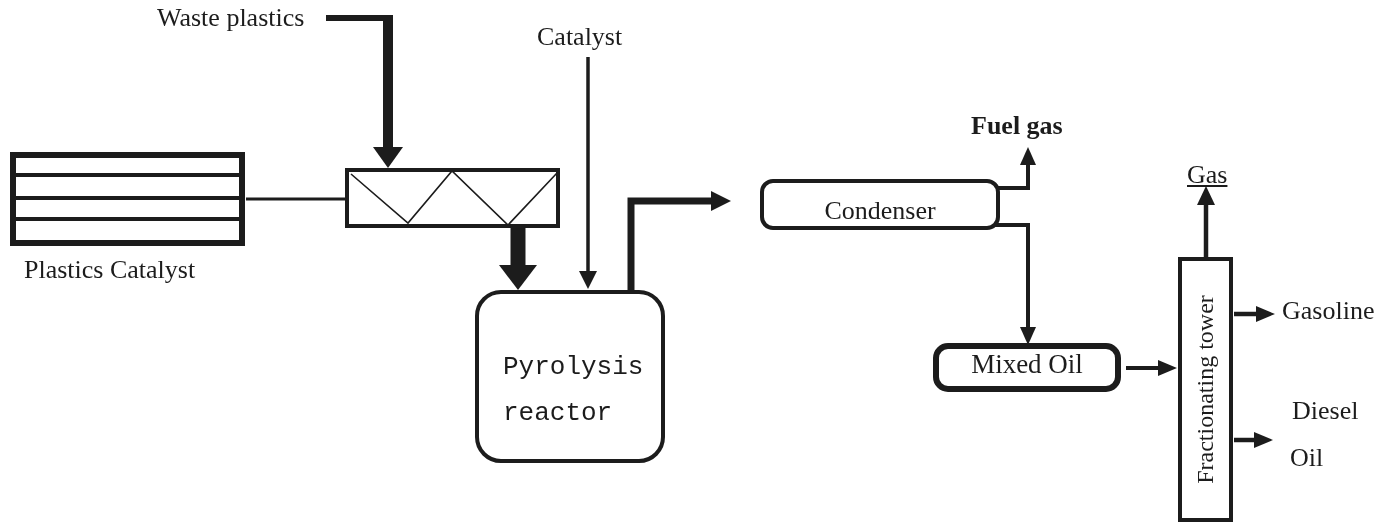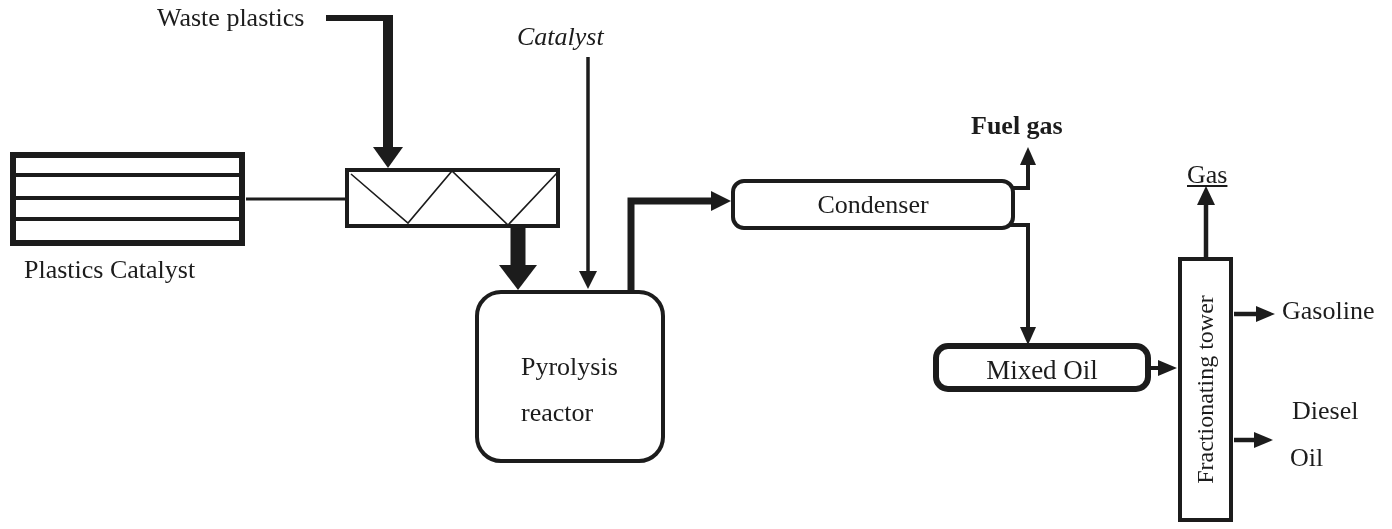--- a/index.html
+++ b/index.html
@@ -64,34 +64,34 @@
     left: 345px; top: 168px;
     width: 215px; height: 60px;
     background: transparent;
   }
   .reactor {
     left: 475px; top: 290px;
     width: 190px; height: 173px;
     border-radius: 26px;
     font-size: 26px;
   }
-  .reactor .rline { position: absolute; left: 42px; white-space: nowrap; }
+  .reactor .rline { position: absolute; left: 24px; white-space: nowrap; font-family: Liberation Mono, monospace; }
   .condenser {
-    left: 731px; top: 179px;
-    width: 284px; height: 51px;
+    left: 760px; top: 179px;
+    width: 240px; height: 51px;
     border-radius: 13px;
-    display: flex; align-items: center; justify-content: center;
+    display: flex; align-items: flex-end; justify-content: center;
     font-size: 26px;
   }
   .mixedoil {
     left: 933px; top: 343px;
-    width: 218px; height: 49px;
+    width: 188px; height: 49px;
     border-width: 6px;
     border-radius: 15px;
-    display: flex; align-items: flex-end; justify-content: center;
+    display: flex; align-items: flex-start; justify-content: center;
     font-size: 27px;
   }
   .tower {
     left: 1178px; top: 257px;
     width: 55px; height: 265px;
     display: flex; align-items: center; justify-content: center;
   }
   .tower .vtext {
     transform: rotate(-90deg);
     transform-origin: center;
@@ -157,21 +157,21 @@
     </g>
 
     <g>
       <line x1="1234" y1="440" x2="1256" y2="440" stroke-width="4.5"></line>
       <polygon points="1254,432 1254,448 1273,440"></polygon>
     </g>
   </svg>
 
   <div class="label" style="left:157px; top:4px;">Waste plastics</div>
 
-  <div class="label" style="left:517px; top:23px;font-style:italic;">Catalyst</div>
+  <div class="label" style="left:537px; top:23px;">Catalyst</div>
 
   <div class="label" style="left:971px; top:112px;font-weight:bold;">Fuel gas</div>
 
   <div class="label" style="left:1187px; top:161px;text-decoration:underline;">Gas</div>
 
   <div class="label" style="left:1282px; top:297px;">Gasoline</div>
 
   <div class="label" style="left:1292px; top:397px;">Diesel</div>
   <div class="label" style="left:1290px; top:444px;">Oil</div>
 

